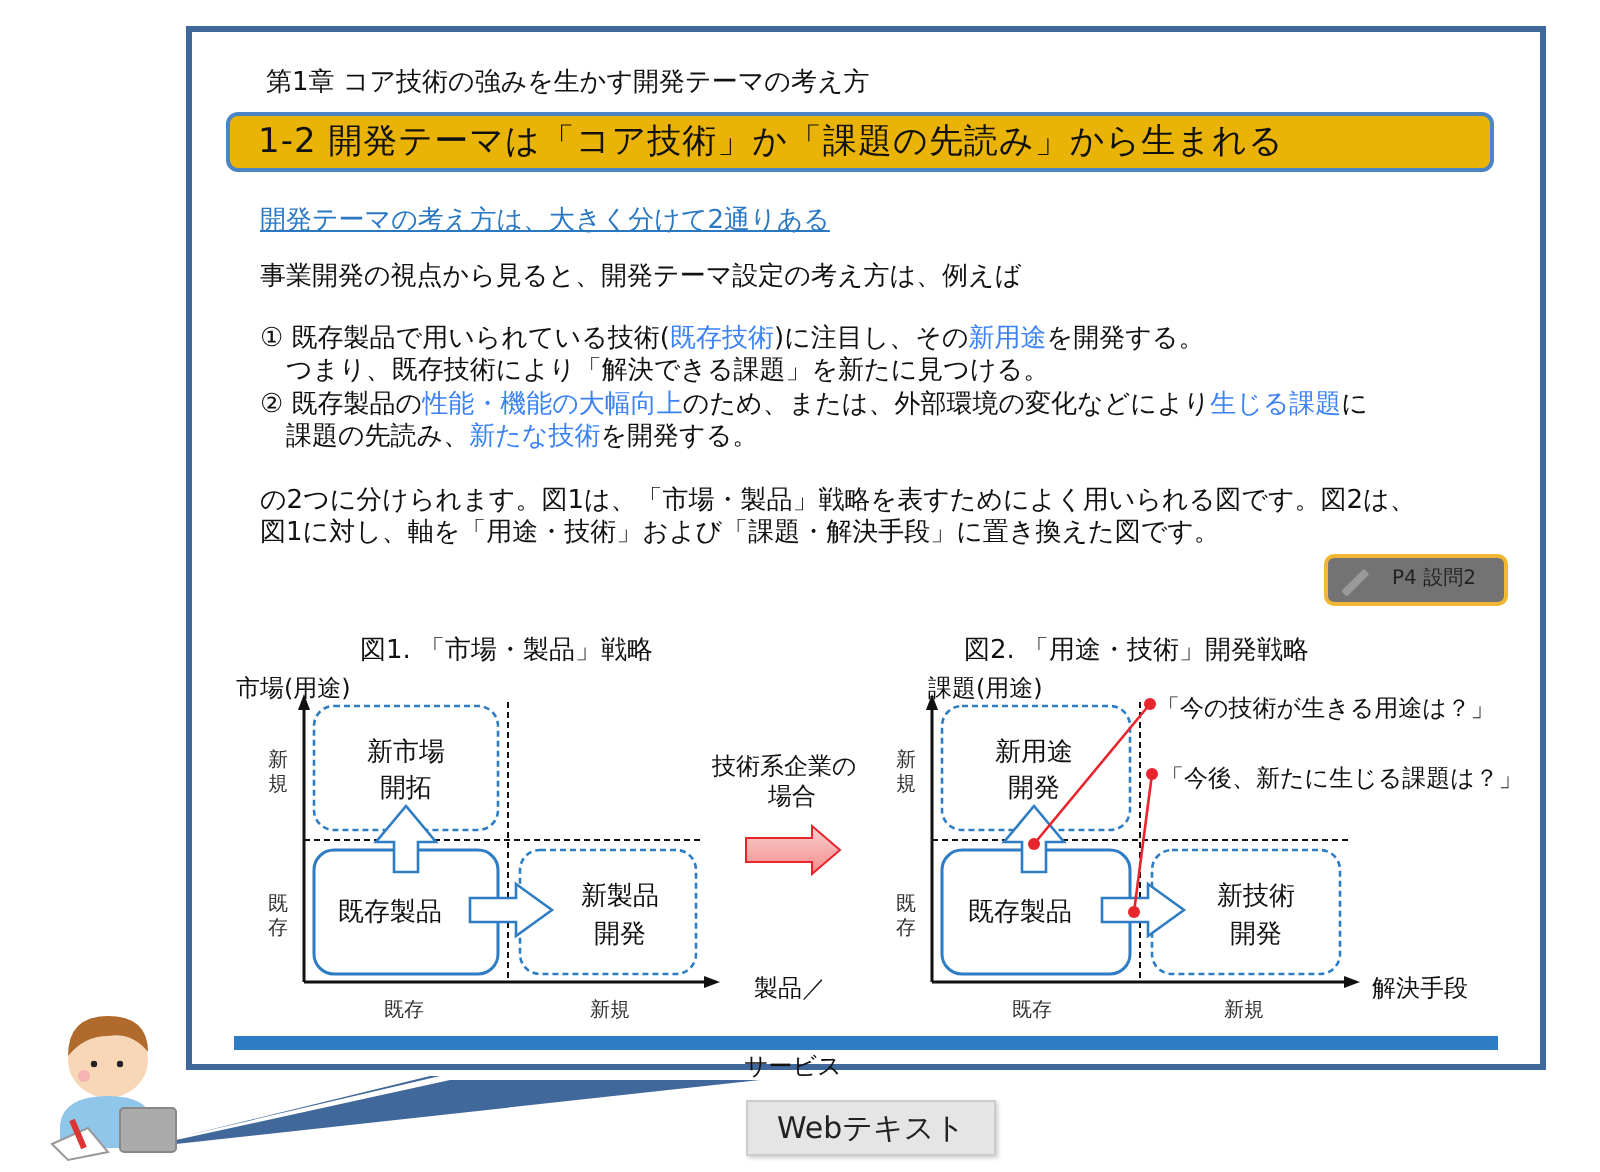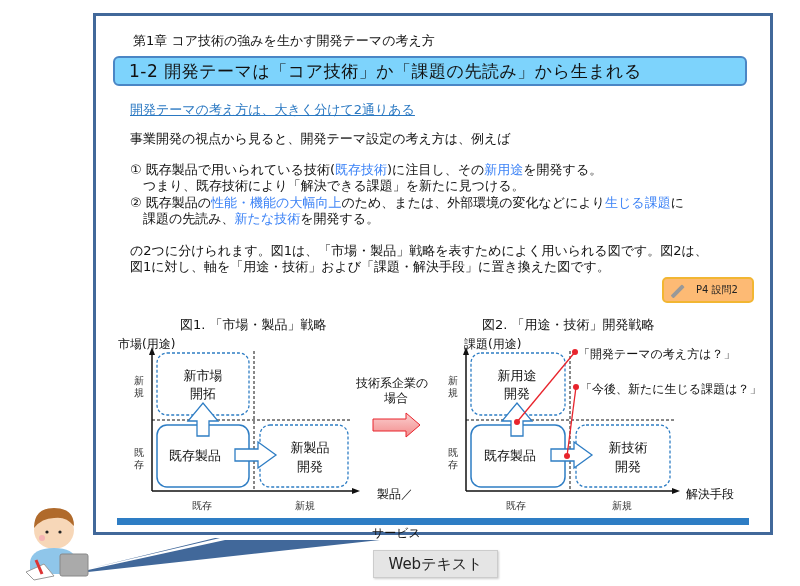--- a/index.html
+++ b/index.html
@@ -9,32 +9,32 @@
     font-family: "DejaVu Sans", "Liberation Sans", sans-serif;
     color:#222;
   }
   .frame {
     position:absolute; left:93px; top:13px; width:680px; height:522px;
     border:3px solid #41689a; background:#fff; box-sizing:border-box;
   }
   .chapter { position:absolute; left:133px; top:32px; font-size:13px; color:#111; }
   .section-title {
     position:absolute; left:113px; top:56px; width:634px; height:30px;
-    background:#7dd3fc; border:2px solid #4a86c5; border-radius:6px; box-sizing:border-box;
+    background:#eab308; border:2px solid #4a86c5; border-radius:6px; box-sizing:border-box;
     font-size:17px; line-height:26px; padding-left:14px; color:#111; letter-spacing:0.5px;
   }
   .subhead {
     position:absolute; left:130px; top:101px; font-size:13px; color:#2a78c2;
     text-decoration:underline;
   }
   .body-text { position:absolute; left:130px; font-size:13px; line-height:16px; color:#111; white-space:nowrap; }
   .red { color:#3b82f6; }
   .note-btn {
     position:absolute; left:662px; top:277px; width:92px; height:26px; box-sizing:border-box;
-    border:2px solid #f2b632; border-radius:5px; background:#fdba74;
+    border:2px solid #f2b632; border-radius:5px; background:#737373;
     font-size:10px; line-height:22px; padding-left:32px; color:#222; cursor:pointer;
   }
   .pencil {
     position:absolute; left:8px; top:5px; width:16px; height:4px; background:#999;
     transform:rotate(-45deg); transform-origin:left center; top:16px; border-radius:1px;
   }
   .fig-title { position:absolute; font-size:13px; color:#111; }
   .axis-label { position:absolute; font-size:12px; color:#111; }
   .tick { position:absolute; font-size:10px; color:#333; line-height:12px; }
   .bottom-bar { position:absolute; left:117px; top:518px; width:632px; height:7px; background:#2e7dc4; }
@@ -150,21 +150,21 @@
   <text x="204" y="107" font-size="13" text-anchor="middle" fill="#111">新技術</text>
   <text x="204" y="126" font-size="13" text-anchor="middle" fill="#111">開発</text>
 
   <line x1="93" y1="77" x2="151" y2="7" stroke="#e8242c" stroke-width="1.3"></line>
   <circle cx="93" cy="77" r="3" fill="#e8242c"></circle>
   <circle cx="151" cy="7" r="3" fill="#e8242c"></circle>
   <line x1="143" y1="111" x2="152" y2="42" stroke="#e8242c" stroke-width="1.3"></line>
   <circle cx="143" cy="111" r="3" fill="#e8242c"></circle>
   <circle cx="152" cy="42" r="3" fill="#e8242c"></circle>
 </svg>
-<div class="axis-label red" style="left:578px;top:346px;">「開発テーマの考え方は？」</div>
+<div class="axis-label red" style="left:578px;top:346px;">「今の技術が生きる用途は？」</div>
 <div class="axis-label red" style="left:580px;top:381px;">「今後、新たに生じる課題は？」</div>
 <div class="tick" style="left:448px;top:375px;width:12px;">新規</div>
 <div class="tick" style="left:448px;top:447px;width:12px;">既存</div>
 <div class="tick" style="left:506px;top:500px;">既存</div>
 <div class="tick" style="left:612px;top:500px;">新規</div>
 <div class="axis-label" style="left:686px;top:486px;">解決手段</div>
 
 <div class="bottom-bar"></div>
 
 <svg style="position:absolute;left:20px;top:502px;" width="70" height="80">

